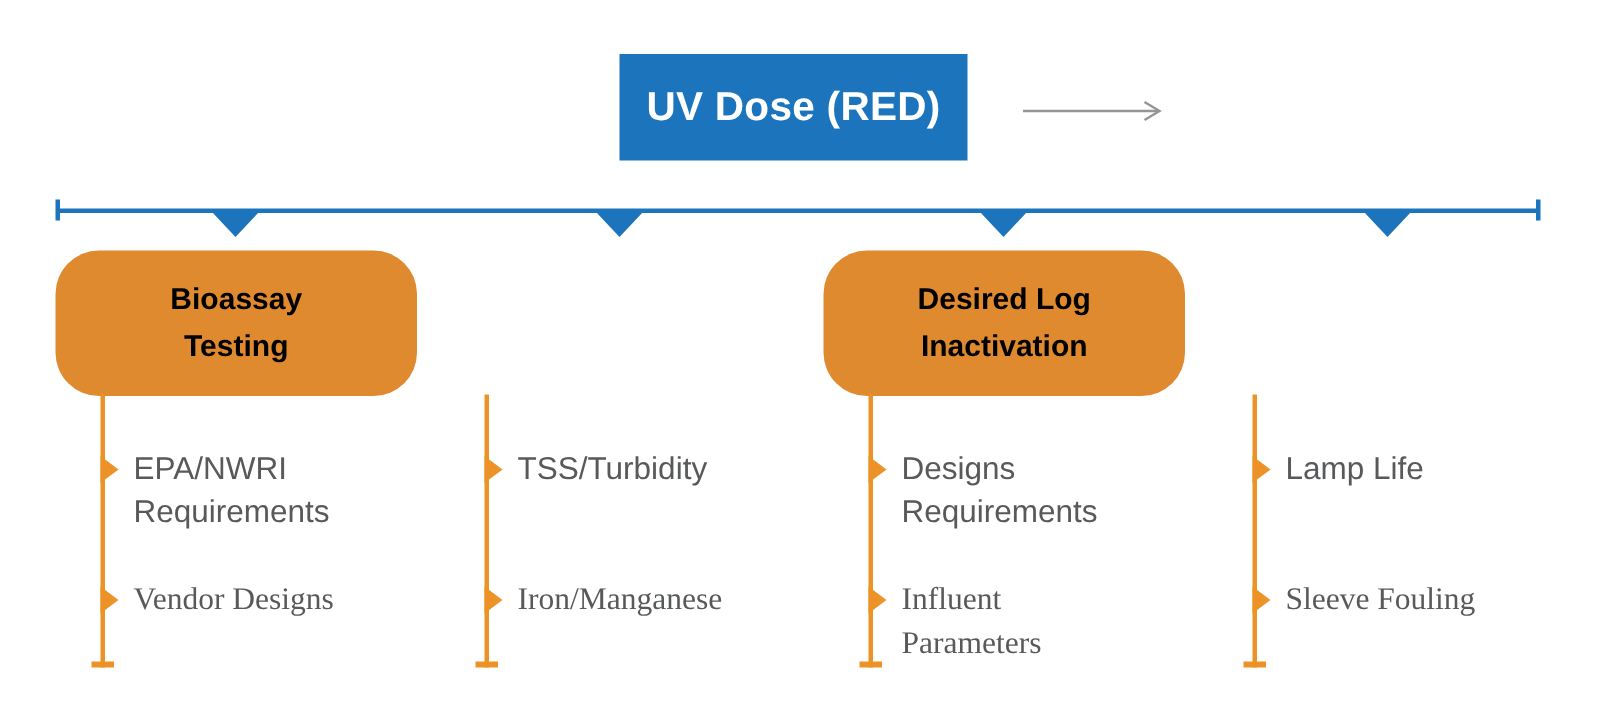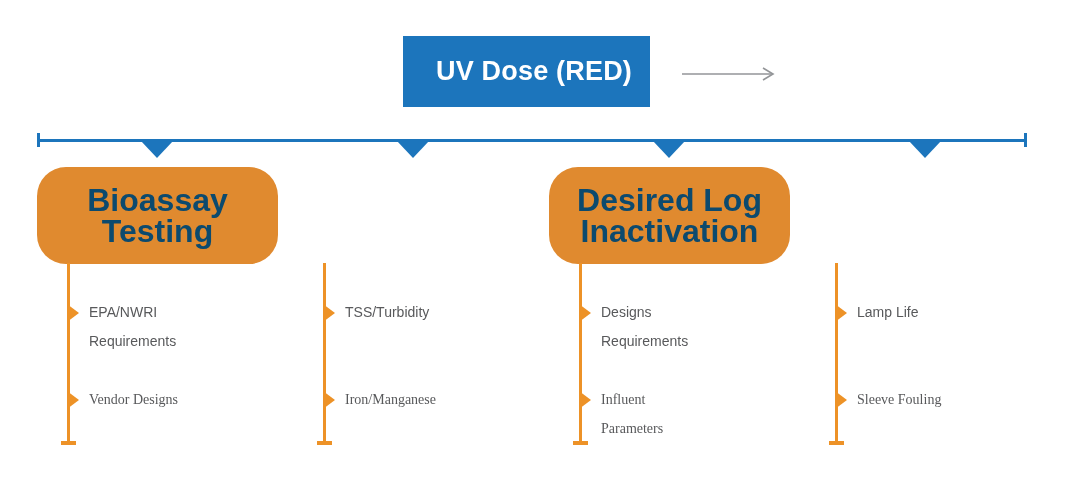--- a/index.html
+++ b/index.html
@@ -2,22 +2,22 @@
 <html><head>
 <meta charset="utf-8">
 <style>
   html,body{margin:0;padding:0;background:#ffffff;}
   #canvas{
     position:relative;width:1080px;height:482px;background:#ffffff;overflow:hidden;
     font-family:"Liberation Sans", sans-serif;
   }
   
   .uv-dose-box{
-    position:absolute;left:403px;top:36px;width:232px;height:71px;
-    background:#1C75BC;display:flex;align-items:center;justify-content:center;padding-left:15px;
+    position:absolute;left:413px;top:36px;width:232px;height:71px;
+    background:#1C75BC;display:flex;align-items:center;justify-content:center;
   }
   .uv-dose-box .label{
     color:#ffffff;font-size:27px;font-weight:bold;letter-spacing:.2px;
   }
   .flow-arrow{position:absolute;left:682px;top:66px;width:100px;height:16px;}
   .sizing-label{
     position:absolute;left:797px;top:60px;height:28px;display:flex;align-items:center;
     color:#414042;font-size:24px;white-space:nowrap;
   }
   
@@ -30,31 +30,31 @@
     border-left:16px solid transparent;border-right:16px solid transparent;
     border-top:17px solid #1C75BC;
   }
   
   .column{position:absolute;top:167px;width:241px;height:285px;}
   .cat-box{
     position:absolute;left:0;top:0;width:241px;height:97px;border-radius:29px;
     background:#E08A2F;display:flex;align-items:center;justify-content:center;text-align:center;
   }
   .cat-title{
-    color:#0c4a6e;font-size:32px;font-weight:bold;line-height:31px;white-space:pre-line;
+    color:#000000;font-size:20px;font-weight:bold;line-height:31px;white-space:pre-line;
   }
   .stem{position:absolute;left:30px;top:96px;width:3px;height:182px;background:#ED9227;}
   .stem-end{position:absolute;left:24px;top:274px;width:15px;height:4px;background:#ED9227;}
   .item-arrow{
     position:absolute;left:30px;width:0;height:0;
     border-top:9px solid transparent;border-bottom:9px solid transparent;
     border-left:12px solid #ED9227;
   }
   .item-label{
-    position:absolute;left:52px;width:195px;color:#58595B;font-size:14px;line-height:29px;
+    position:absolute;left:52px;width:195px;color:#58595B;font-size:21px;line-height:29px;
     white-space:pre-line;
   }
   .item1 .item-arrow{top:137px;}
   .item1 .item-label{top:131px;}
   .item2 .item-arrow{top:224px;}
   .item2 .item-label{top:218px;font-family:Liberation Serif, serif;}
 </style>
 </head>
 <body>
 

